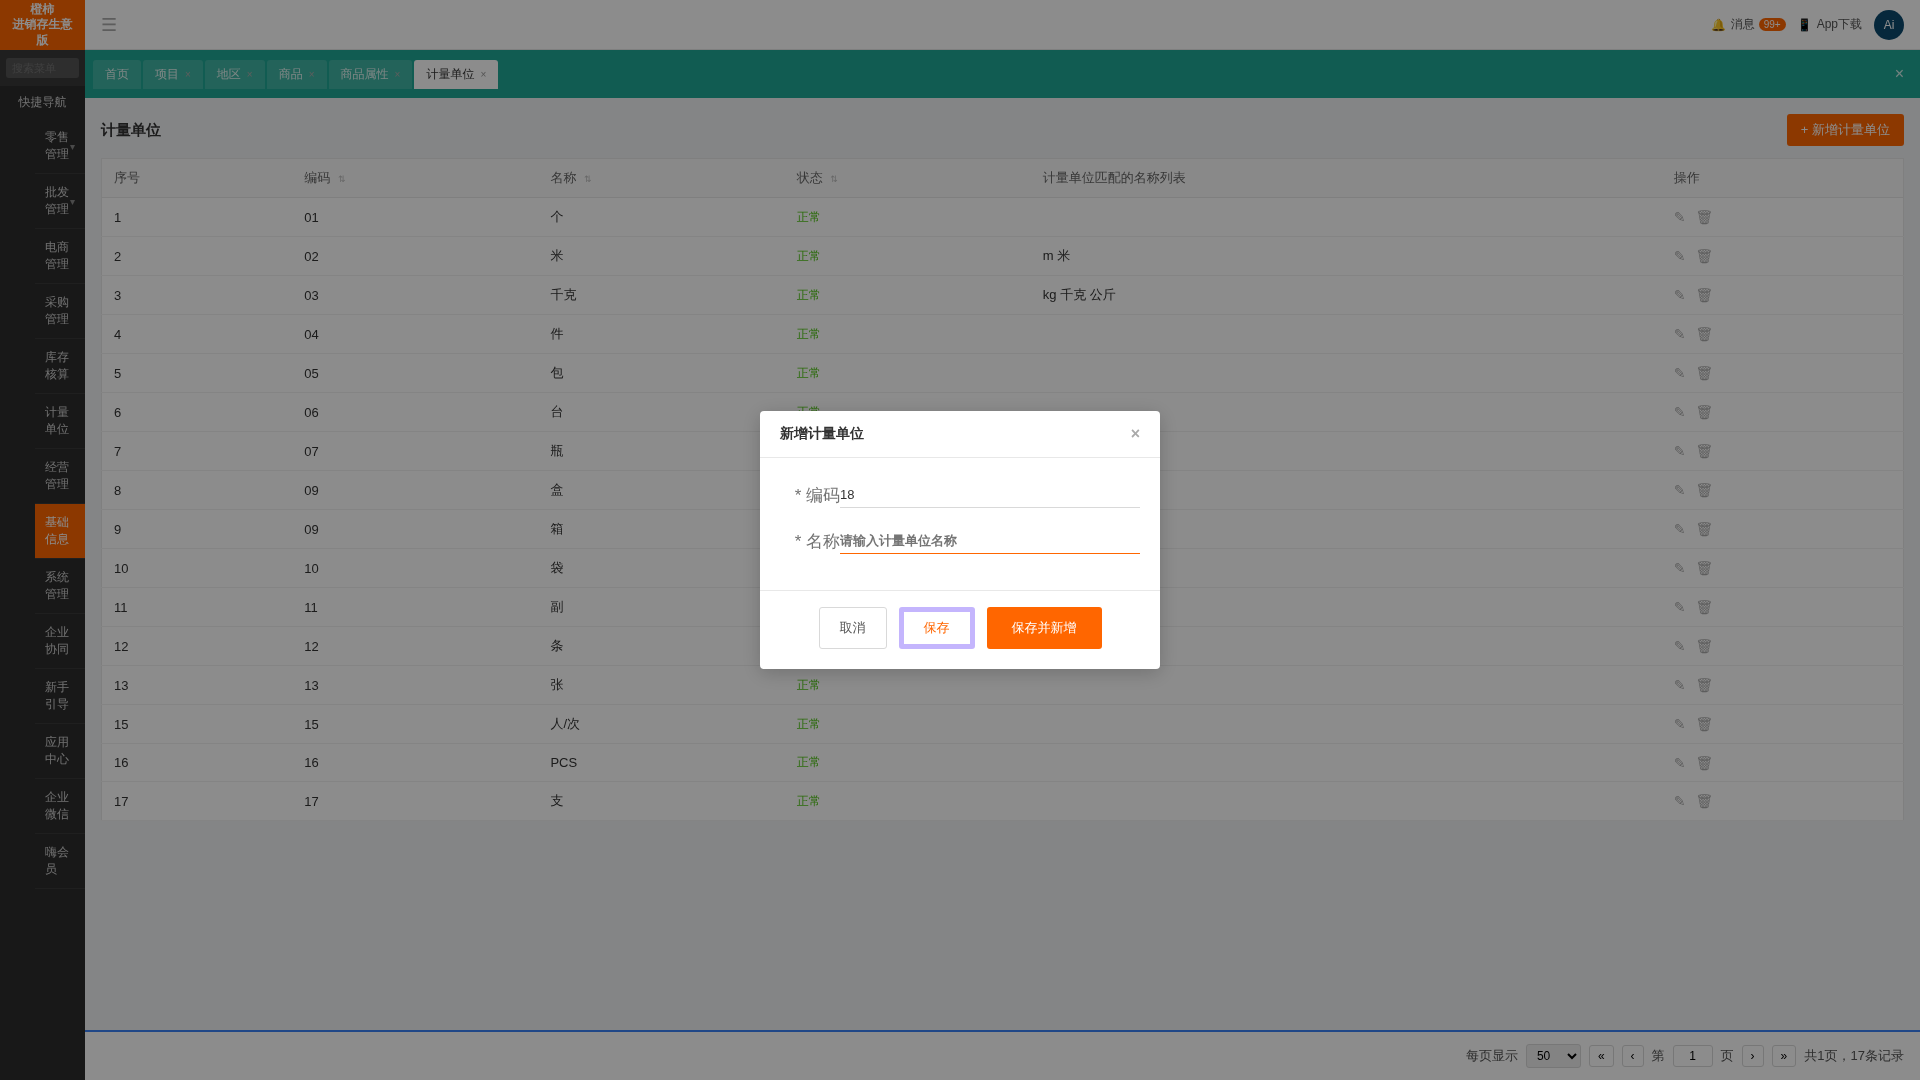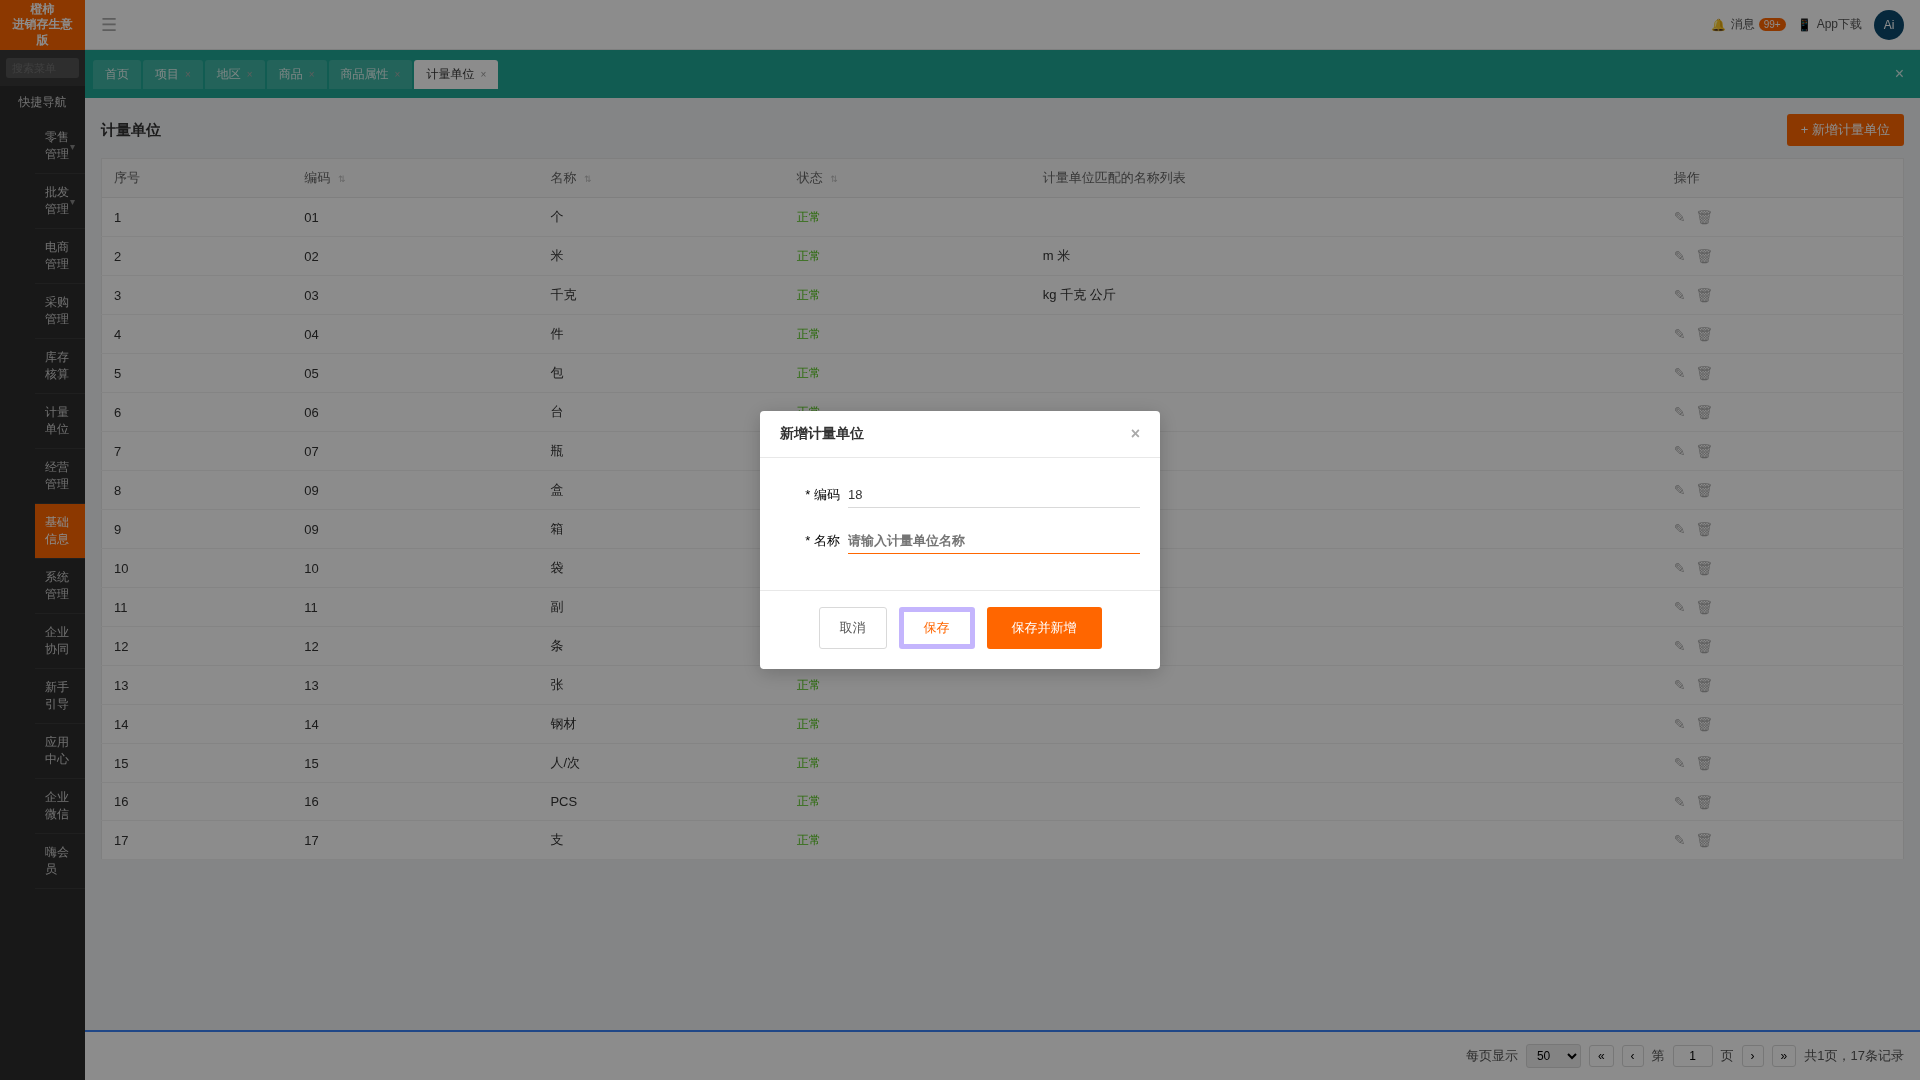--- a/index.html
+++ b/index.html
@@ -265,24 +265,24 @@
       font-size: 16px;
     }
     .modal-body { padding: 24px 20px 16px; }
     .form-row {
       display: flex;
       align-items: center;
       margin-bottom: 20px;
     }
     .form-label {
       width: 60px;
-      font-size: 13px;
-      color: #000000;
+      font-size: 17px;
+      color: #737373;
       text-align: right;
-      margin-right: 8px;
+      margin-right: 0;
       flex-shrink: 0;
     }
     .form-input {
       flex: 1;
       border: none;
       border-bottom: 1px solid #d9d9d9;
       padding: 5px 0;
       font-size: 13px;
       outline: none;
       color: #333;
@@ -609,33 +609,20 @@
       <td><span class="status-normal">正常</span></td>
       <td></td>
       <td>
         <div class="action-icons">
           <span class="action-icon" title="编辑">✎</span>
           <span class="action-icon" title="删除">🗑</span>
         </div>
       </td>
     </tr>
           <tr>
-      <td>14</td>
-      <td>14</td>
-      <td>钢材</td>
-      <td><span class="status-normal">正常</span></td>
-      <td></td>
-      <td>
-        <div class="action-icons">
-          <span class="action-icon" title="编辑">✎</span>
-          <span class="action-icon" title="删除">🗑</span>
-        </div>
-      </td>
-    </tr>
-          <tr>
       <td>15</td>
       <td>15</td>
       <td>人/次</td>
       <td><span class="status-normal">正常</span></td>
       <td></td>
       <td>
         <div class="action-icons">
           <span class="action-icon" title="编辑">✎</span>
           <span class="action-icon" title="删除">🗑</span>
         </div>

